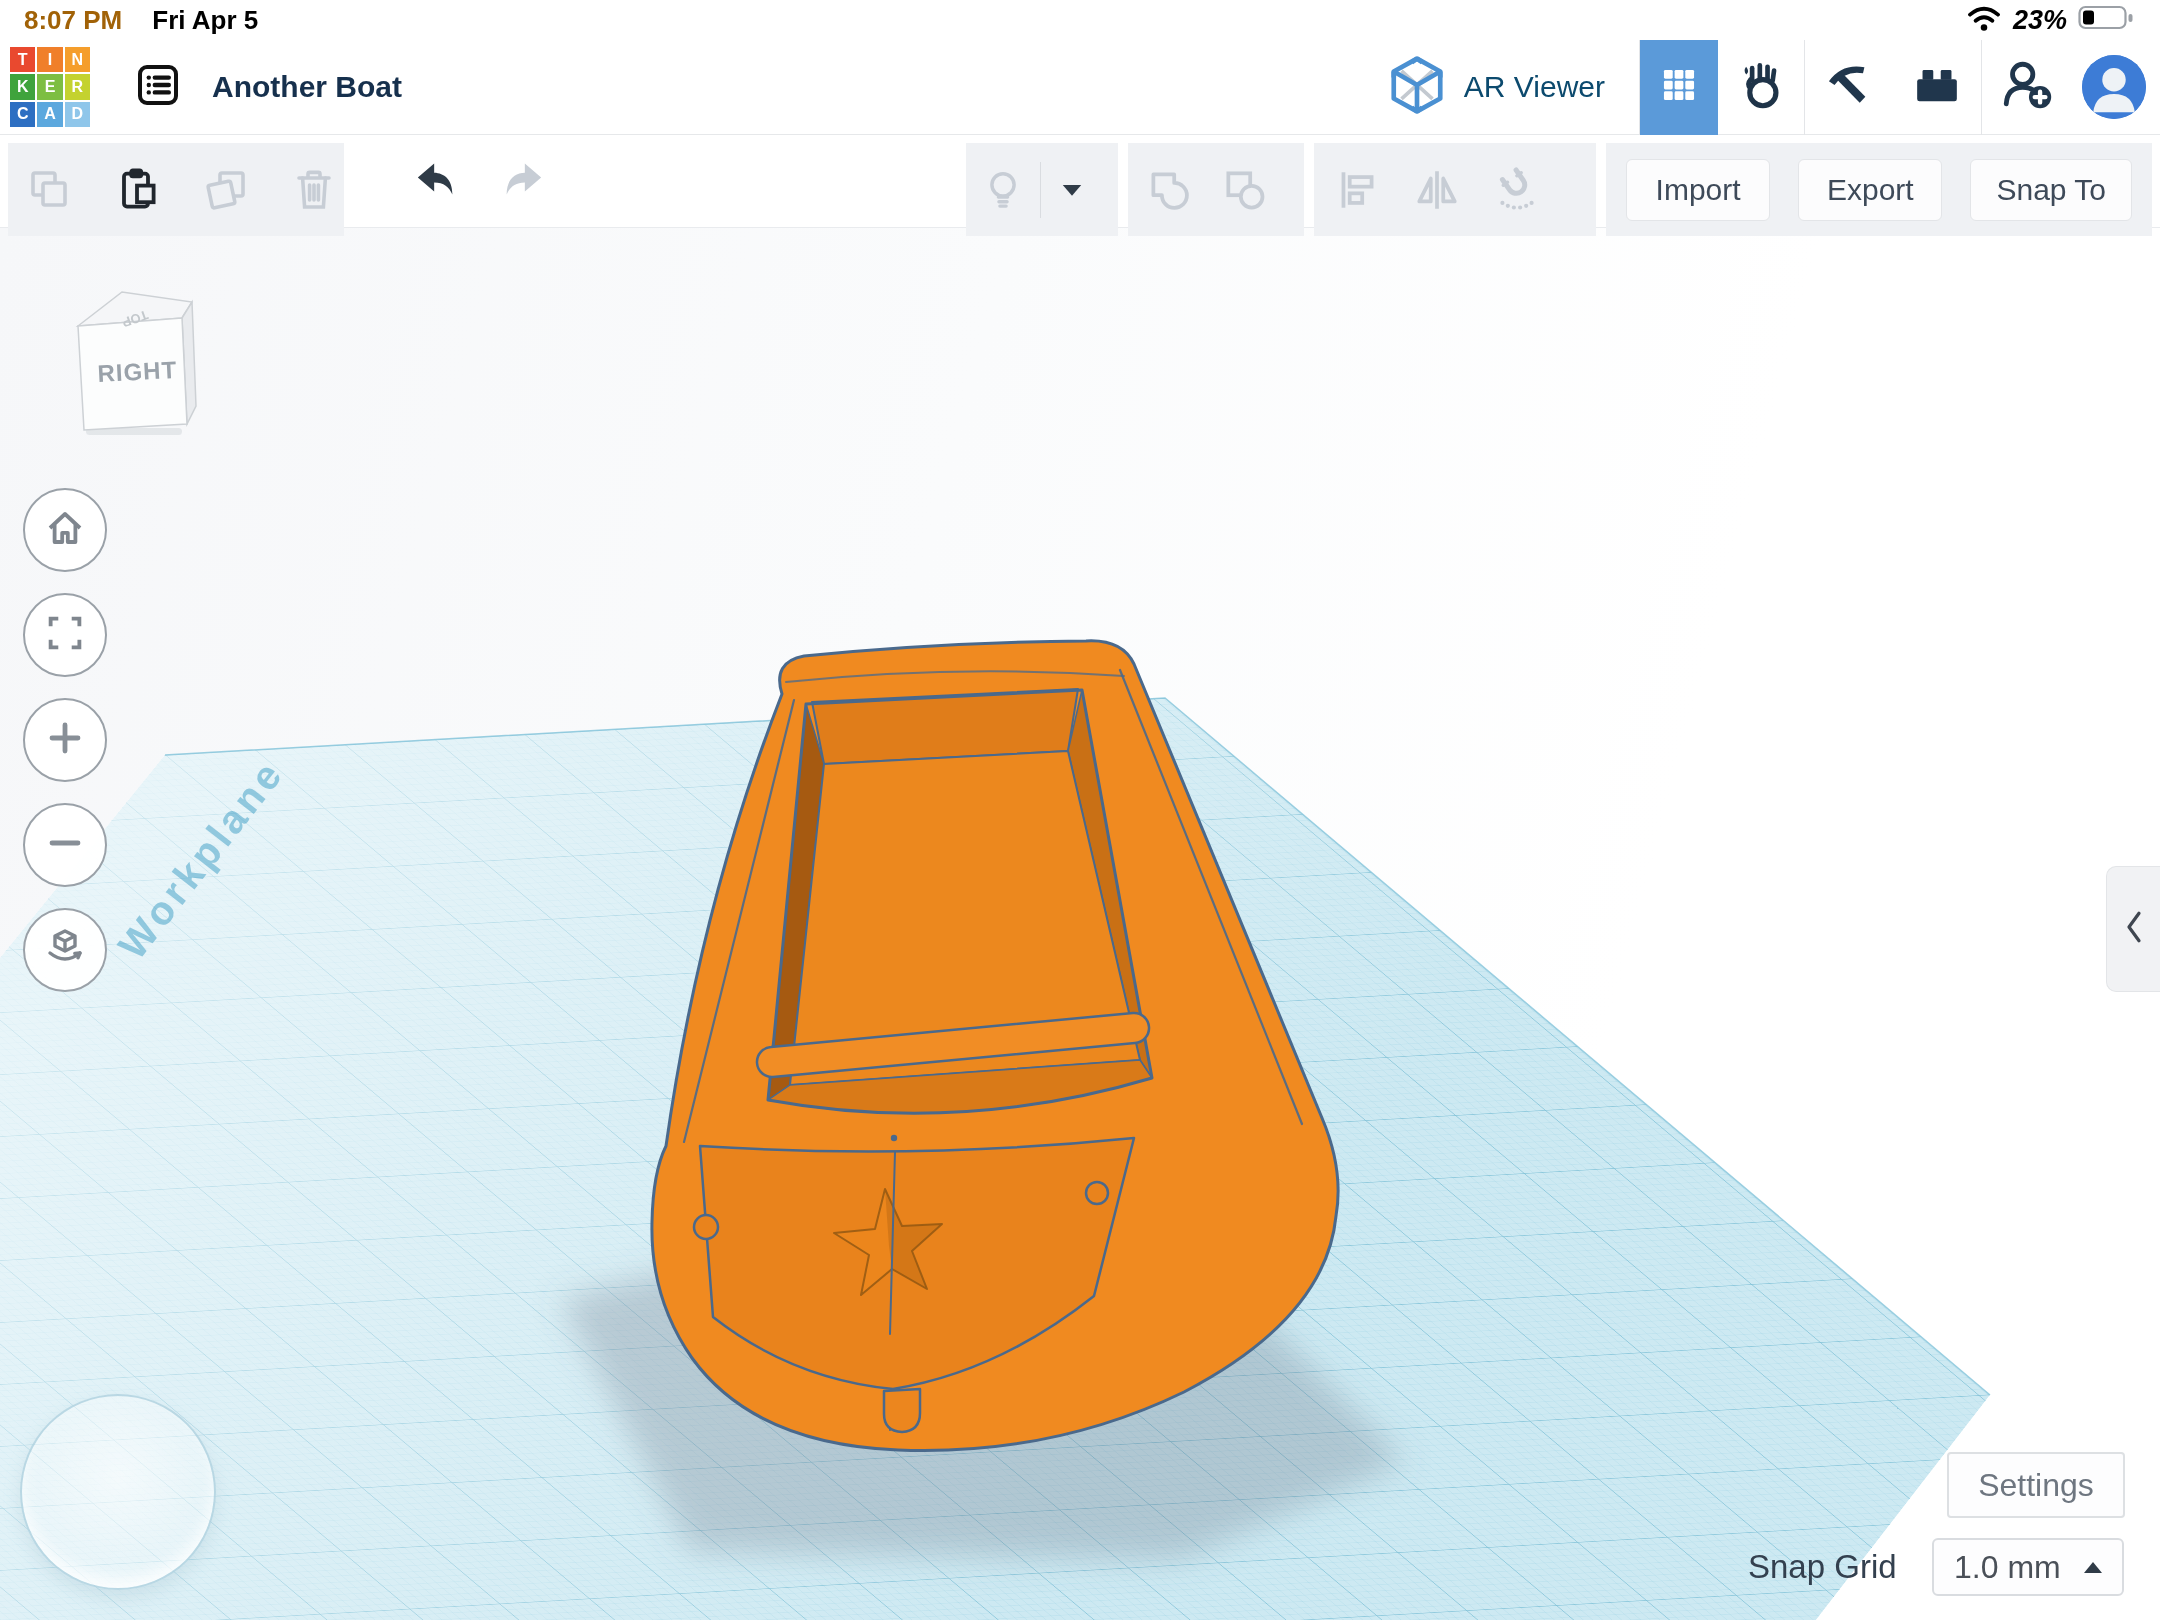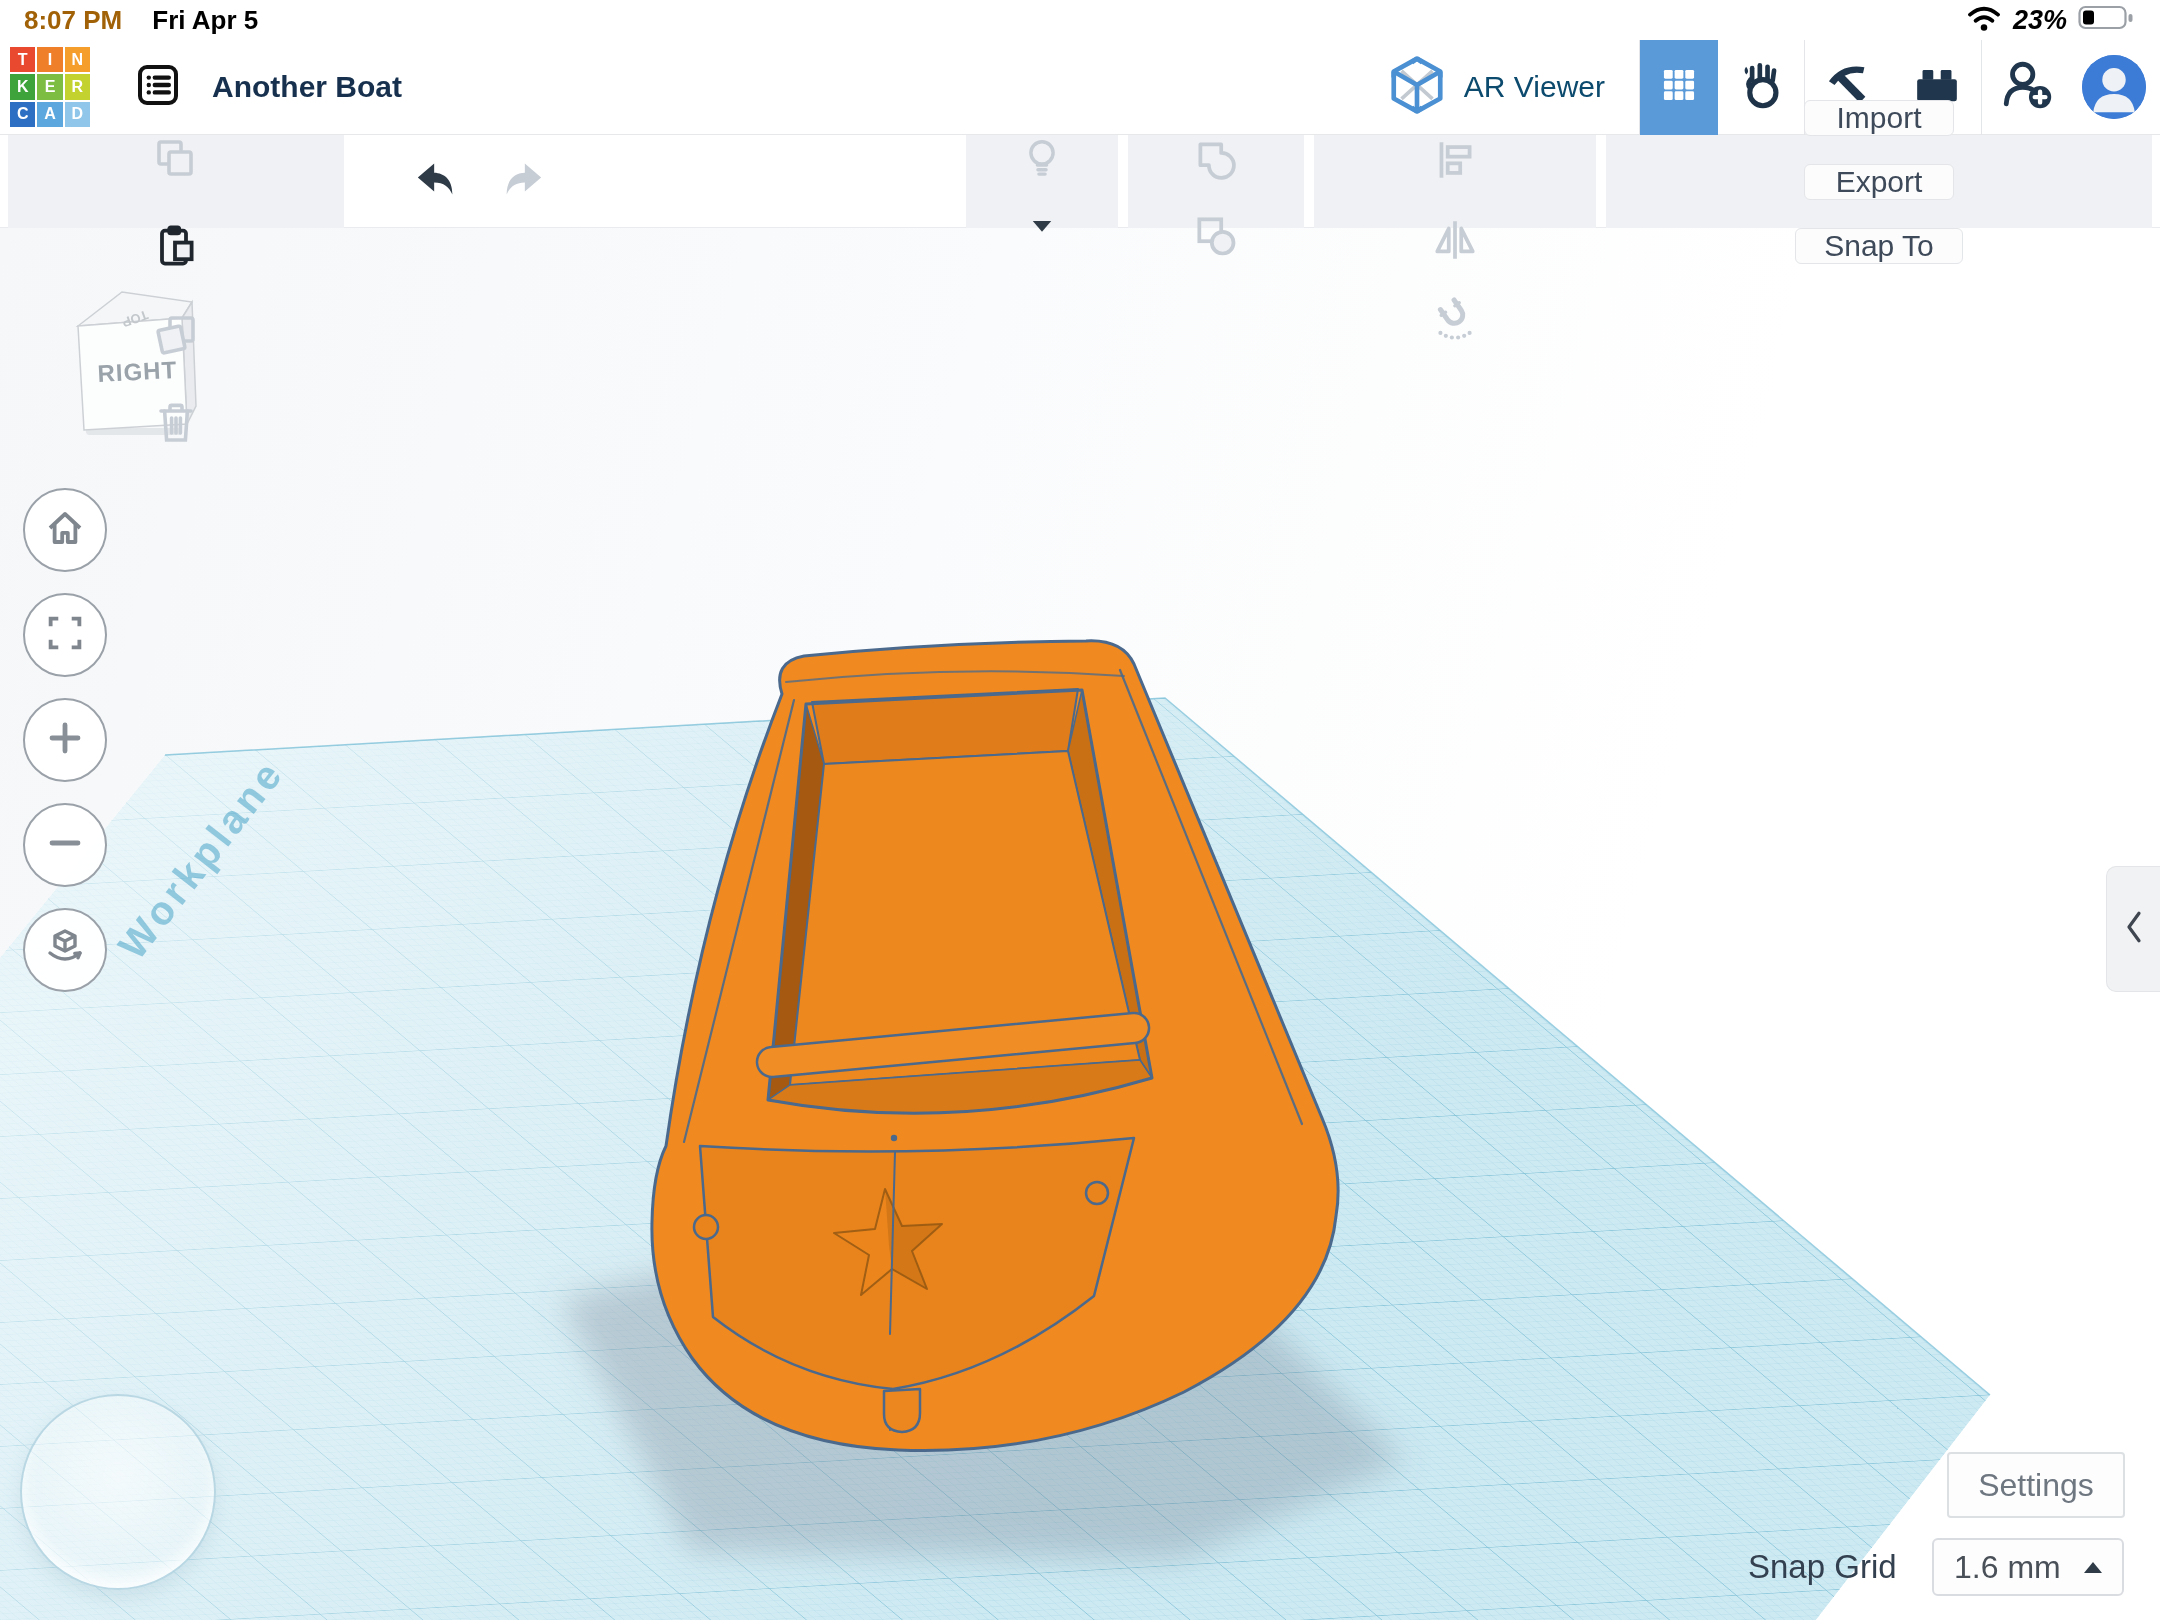--- a/index.html
+++ b/index.html
@@ -33,22 +33,22 @@
     align-items:center; justify-content:center; }
   #hand-btn { width:86px; }
   #pickaxe-btn, #brick-btn { width:88px; }
   #addperson-btn { width:92px; }
   #avatar { width:64px; height:64px; border-radius:50%; background:#3d7cd6;
     overflow:hidden; margin:0 14px 0 8px; position:relative; }
 
   
   #toolbar { position:absolute; left:0; top:135px; width:2160px; height:93px;
     background:#fff; border-bottom:1px solid #e9ebee; z-index:30; }
-  .tgroup { position:absolute; top:0; height:93px; background:#eff1f4;
-    display:flex; align-items:center;flex-direction:column; }
+  .tgroup { position:absolute; top:8px; height:93px; background:#eff1f4;
+    display:flex; align-items:center; }
   .ticon { display:flex; align-items:center; justify-content:center; }
 
   
   .tb-btn { height:62px; background:#fcfcfd; border:1px solid #e3e5e8; border-radius:6px;
     font-size:30px; color:#3e4a59; display:flex; align-items:center; justify-content:center;
     font-family:"Liberation Sans", sans-serif; }
 
   
   #canvas-bg { position:absolute; left:0; top:228px; width:2160px; height:1392px;
     background:linear-gradient(105deg,#f6f7f9 0%,#fafbfc 40%,#ffffff 72%); }
@@ -459,15 +459,15 @@
         <path d="M14 5 L6 16 L14 27"></path>
       </svg>
   </span>
 </div>
 
 <div id="joystick" class="abs"></div>
 
 <div id="settings-btn" class="abs">Settings</div>
 <div id="snap-label" class="abs">Snap Grid</div>
 <div id="snap-select" class="abs">
-  <span id="snap-value">1.6 mm</span>
+  <span id="snap-value">1.0 mm</span>
   <span id="snap-caret"></span>
 </div>
 
 </body></html>

